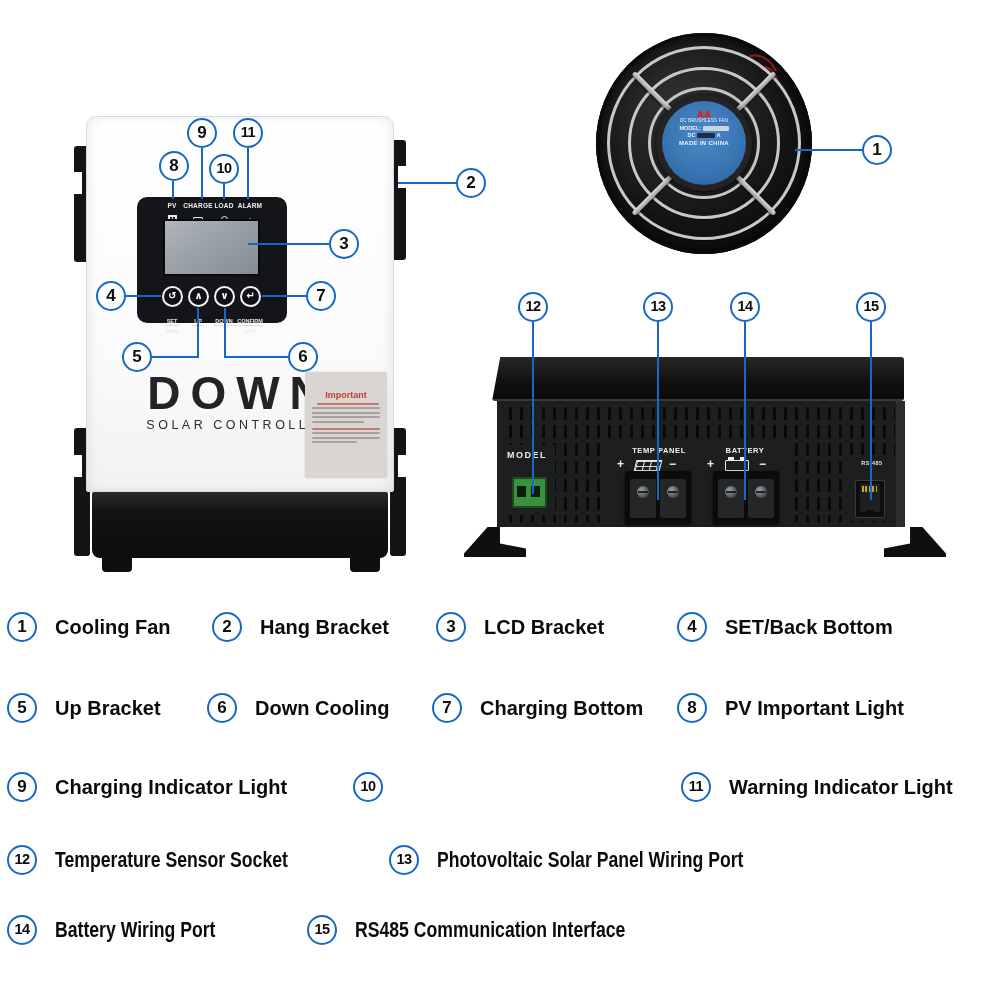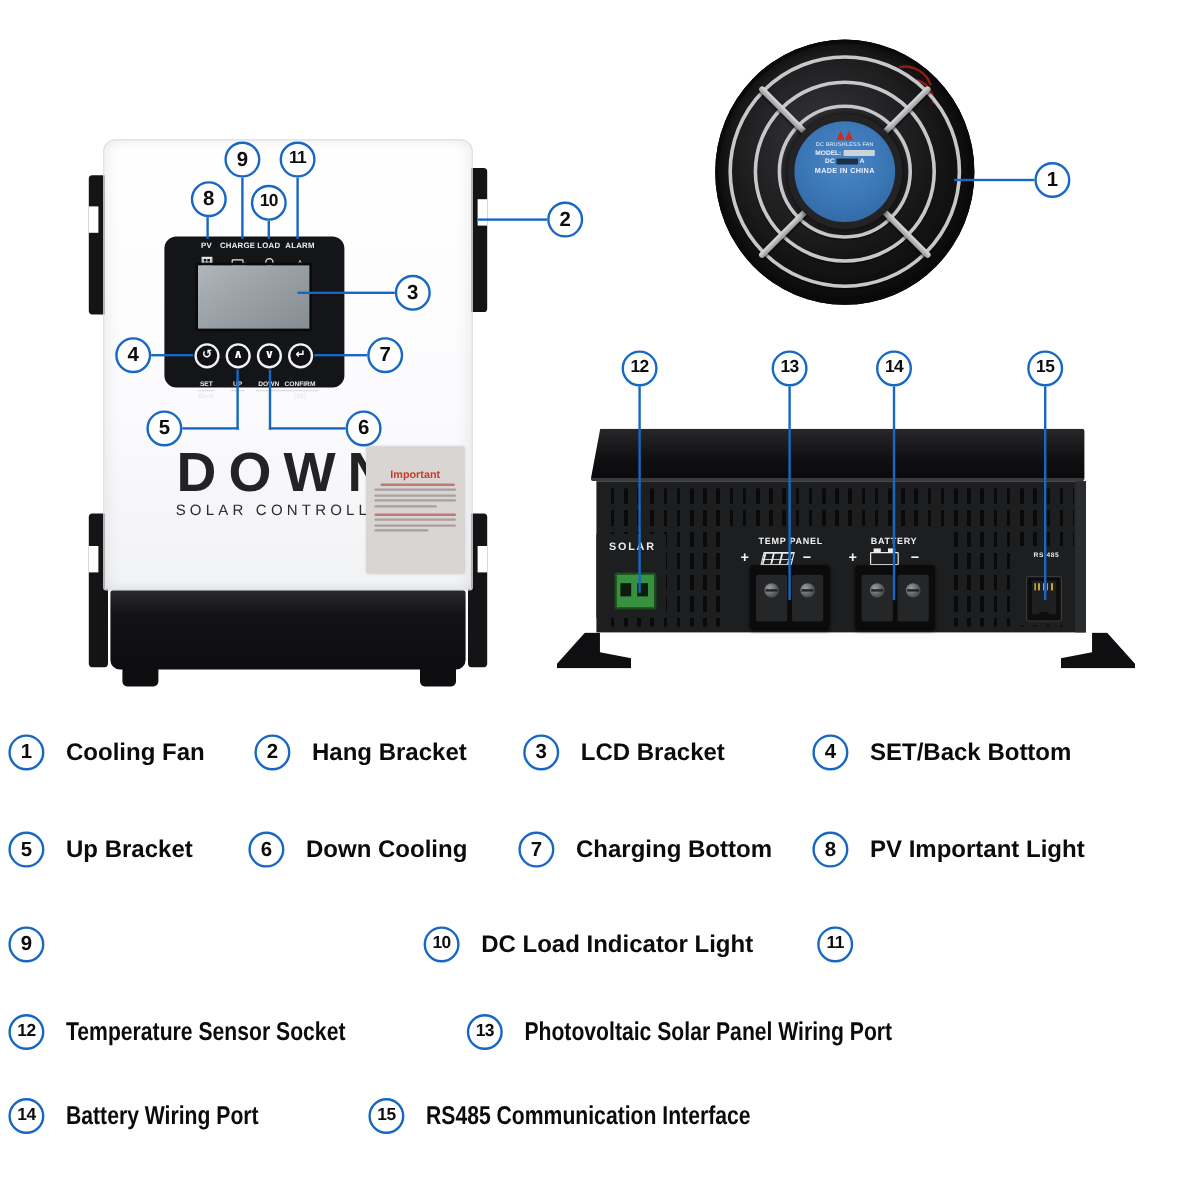--- a/index.html
+++ b/index.html
@@ -246,21 +246,21 @@
     <div class="bfoot l" style="left:464px;top:527px;"></div>
     <div class="bfoot r" style="left:884px;top:527px;"></div>
     <div class="bbody">
       <div class="vents"></div>
       <div class="patch" style="left:0px;top:44px;width:58px;height:70px;"></div>
       <div class="patch" style="left:110px;top:40px;width:100px;height:84px;"></div>
       <div class="patch" style="left:202px;top:40px;width:90px;height:84px;"></div>
       <div class="patch" style="left:348px;top:54px;width:50px;height:66px;"></div>
       <div class="bflange"></div>
 
-      <div class="temp-t">SOLAR</div>
+      <div class="temp-t">MODEL</div>
       <div class="green-term"></div>
 
       <div class="port-lb" style="left:112px;top:45px;width:100px;">TEMP PANEL</div>
       <div class="sign" style="left:120px;top:56px;">+</div>
       <div class="ic-solar" style="left:138px;top:59px;"></div>
       <div class="sign" style="left:172px;top:56px;">−</div>
       <div class="term" style="left:128px;top:70px;">
         <div class="recess" style="left:5px;">
             <div class="screw"></div>
           </div>
@@ -367,27 +367,28 @@
     <span class="lg-co">7</span>
     <span class="lg-lb">Charging Bottom</span>
   </div>
   <div class="lg-item" style="left:677px;top:693px;">
     <span class="lg-co">8</span>
     <span class="lg-lb">PV Important Light</span>
   </div>
 
   <div class="lg-item" style="left:7px;top:772px;">
     <span class="lg-co">9</span>
+    <span class="lg-lb">Charging Indicator Light</span>
   </div>
   <div class="lg-item" style="left:353px;top:772px;">
     <span class="lg-co two">10</span>
-    <span class="lg-lb">DC Load Indicator Light</span>
   </div>
   <div class="lg-item" style="left:681px;top:772px;">
     <span class="lg-co two">11</span>
+    <span class="lg-lb">Warning Indicator Light</span>
   </div>
 
   <div class="lg-item cond" style="left:7px;top:845px;">
     <span class="lg-co two">12</span>
     <span class="lg-lb">Temperature Sensor Socket</span>
   </div>
   <div class="lg-item cond" style="left:389px;top:845px;">
     <span class="lg-co two">13</span>
     <span class="lg-lb">Photovoltaic Solar Panel Wiring Port</span>
   </div>

